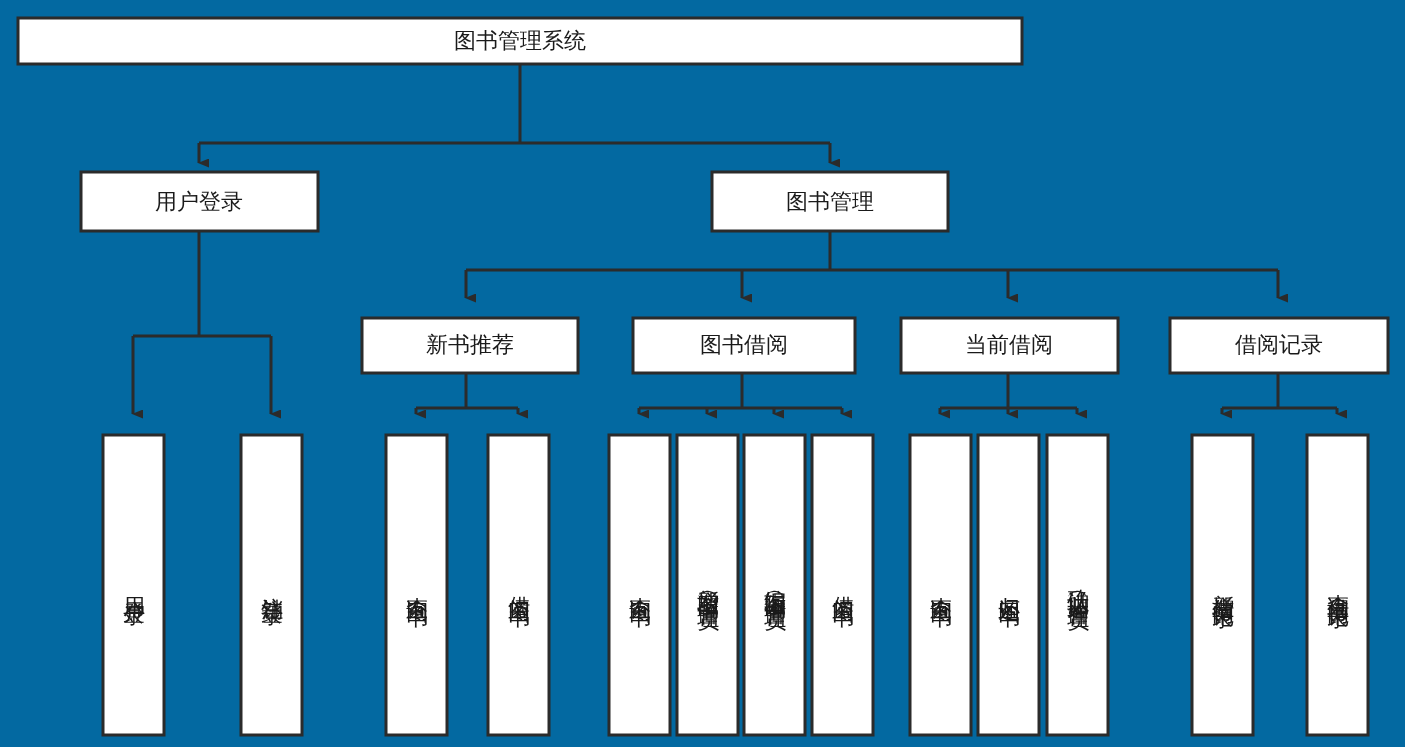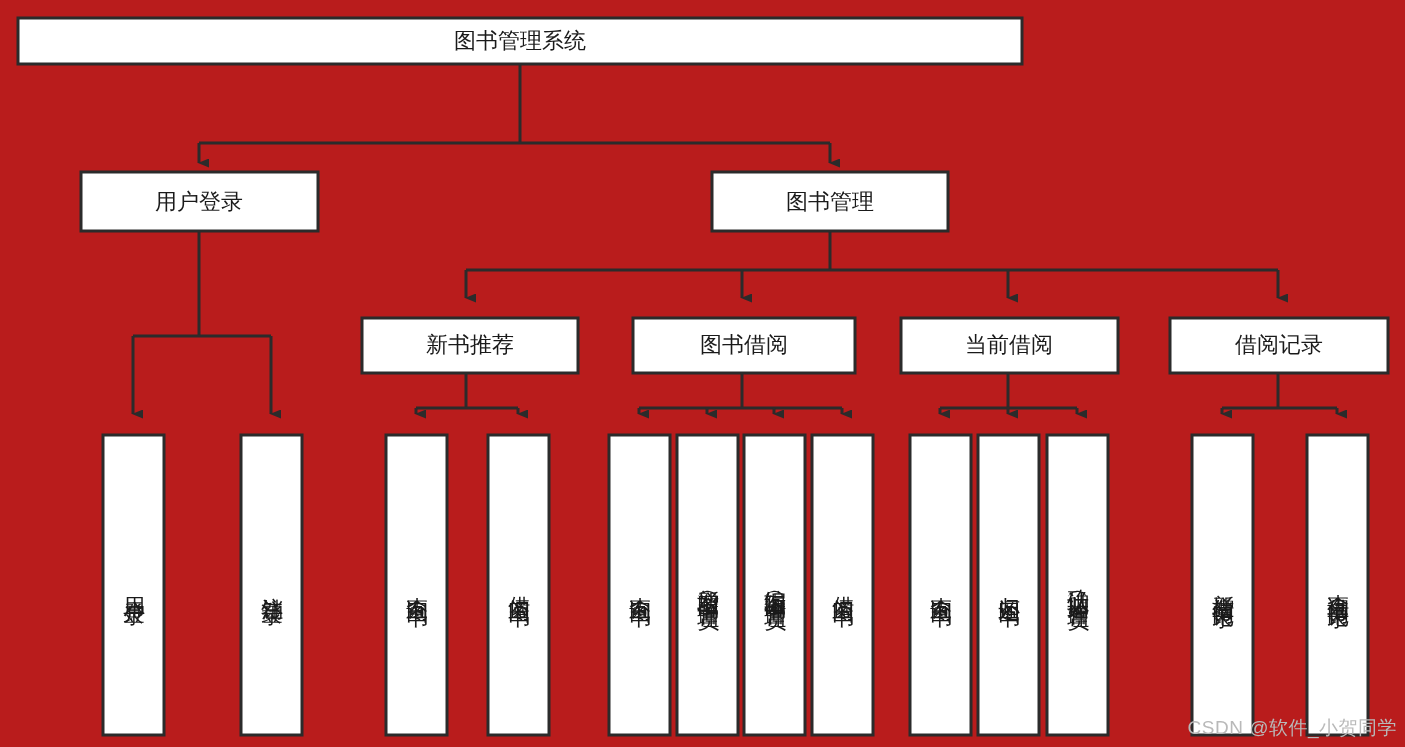--- a/index.html
+++ b/index.html
@@ -7,21 +7,21 @@
     padding: 0;
     background: #ffffff;
   }
   body {
     font-family: "Liberation Sans", "DejaVu Sans", sans-serif;
   }
   #diagram-root {
     position: relative;
     width: 1405px;
     height: 747px;
-    background: #b91c1c;
+    background: #0369a1;
     overflow: hidden;
   }
   svg#tree-svg {
     position: absolute;
     top: 0;
     left: 0;
     width: 1405px;
     height: 747px;
     display: block;
   }
@@ -230,15 +230,14 @@
       <text class="node-label-v" x="1222" y="585">新增借阅记录</text>
     </g>
 
     <g>
       <rect class="node-rect" x="1307" y="435" width="61" height="300"></rect>
       <text class="node-label-v" x="1337" y="585">查询借阅记录</text>
     </g>
 
   </svg>
 
-  <div class="watermark">CSDN @软件_小贺同学</div>
 
 </div>
 
 </body></html>

